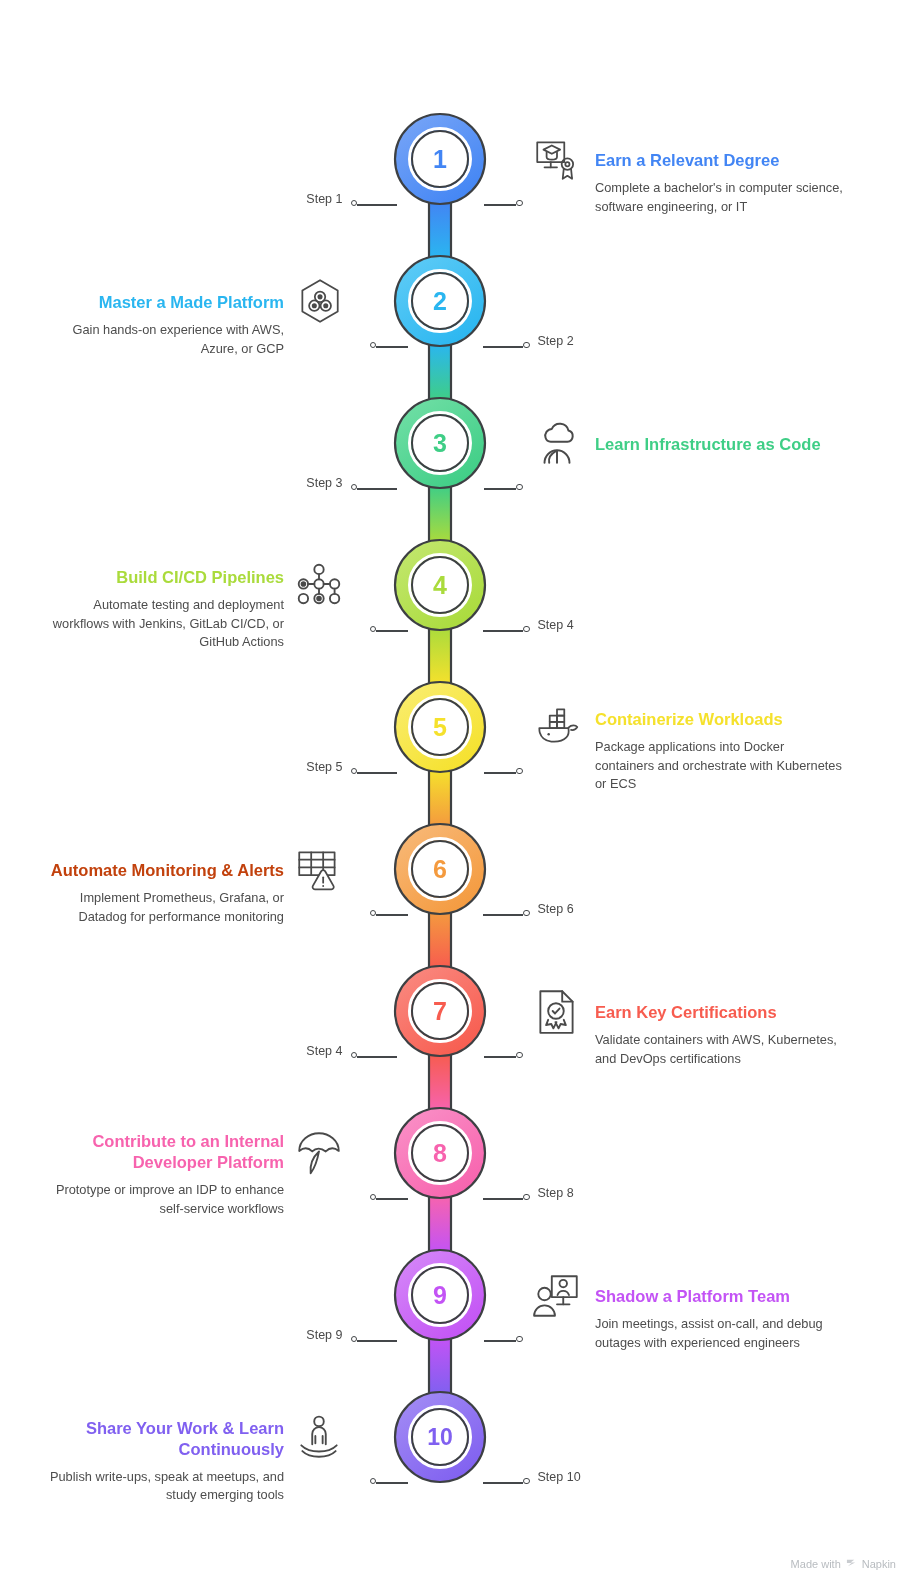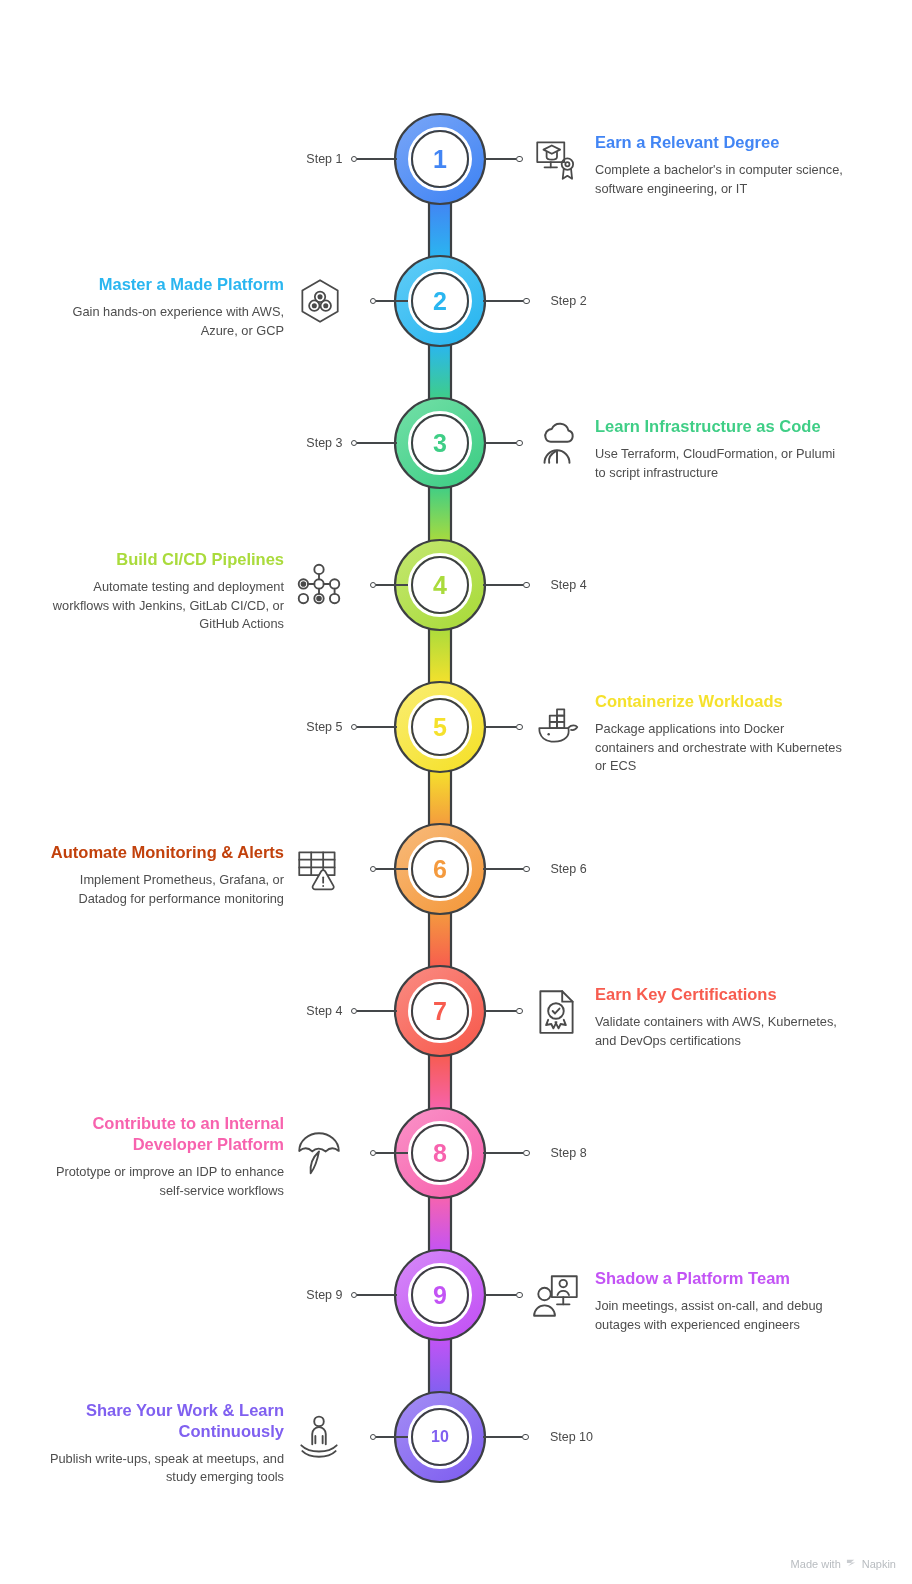--- a/index.html
+++ b/index.html
@@ -33,54 +33,55 @@
     width: 94px; height: 94px;
   }
   .node svg { display: block; }
   .node .num {
     position: absolute;
     left: 0; top: 0; width: 94px; height: 94px;
     display: flex; align-items: center; justify-content: center;
     font-size: 25px; font-weight: bold;
     line-height: 1;
   }
-  .node .num.ten { font-size: 16px; }
+  .node .num.ten { font-size: 23px; }
 
   
   .leader {
     position: absolute;
     top: 0;
     height: 94px;
     display: flex;
-    align-items: center;
+    align-items: flex-end;
   }
   .leader.left  { left: 287px;  width: 110px; justify-content: flex-end; }
   .leader.right { left: 483px;  width: 110px; justify-content: flex-start; }
   .leader .lbl { font-size: 12.5px; color: #4a4a4a; white-space: nowrap; }
   .leader .lineseg { height: 1.6px; background: #44474a; }
   .leader .dot {
     width: 6.5px; height: 6.5px; border-radius: 50%;
     border: 1.6px solid #44474a; background: #ffffff;
     flex: 0 0 auto;
   }
   .leader.left .lineseg  { width: 40px; }
   .leader.right .lineseg { width: 40px; }
   .leader.left .lbl  { margin-right: 8px; }
-  .leader.right .lbl { margin-left: 21px; }
+  .leader.right .lbl { margin-left: 8px; }
 
   
   .content { position: absolute; width: 248px; }
   .content.right { left: 595px; text-align: left; }
   .content.left  { left: 48px;  text-align: right; width: 236px; }
 
   .c-title {
     font-size: 16.5px;
     font-weight: bold;
     line-height: 1.28;
     margin-bottom: 8px;
+    margin-top: 18px;
   }
   .c-desc {
     font-size: 12.8px;
     color: #4d4d4d;
     line-height: 1.44;
   }
 
   
   .glyph { position: absolute; width: 52px; height: 52px; }
   .glyph svg { display: block; width: 52px; height: 52px; }
@@ -265,21 +266,20 @@
               <path d="M17.5 44 a17 12 0 0 1 6-11"></path>
             </g>
           </svg>
         </div>
         <div class="leader right" style="width: 46px; left: 484px;">
           <span class="lineseg" style="width:32px"></span>
           <span class="dot"></span>
         </div>
         <div class="content right" style="top: 20px;">
           <div class="c-title" style="color:#3fce86">Learn Infrastructure as Code</div>
-          <div class="c-desc">Use Terraform, CloudFormation, or Pulumi to script infrastructure</div>
         </div>
       </div>
       <div class="step-row" style="top: 538px;">
         <div class="node" style="top: 0px;">
           <svg width="94" height="94" viewBox="0 0 94 94">
             <defs>
               <linearGradient id="ring3" x1="0" y1="0" x2="0.75" y2="1">
                 <stop offset="0%" stop-color="#c4e872"></stop>
                 <stop offset="100%" stop-color="#aadb3c"></stop>
               </linearGradient>

